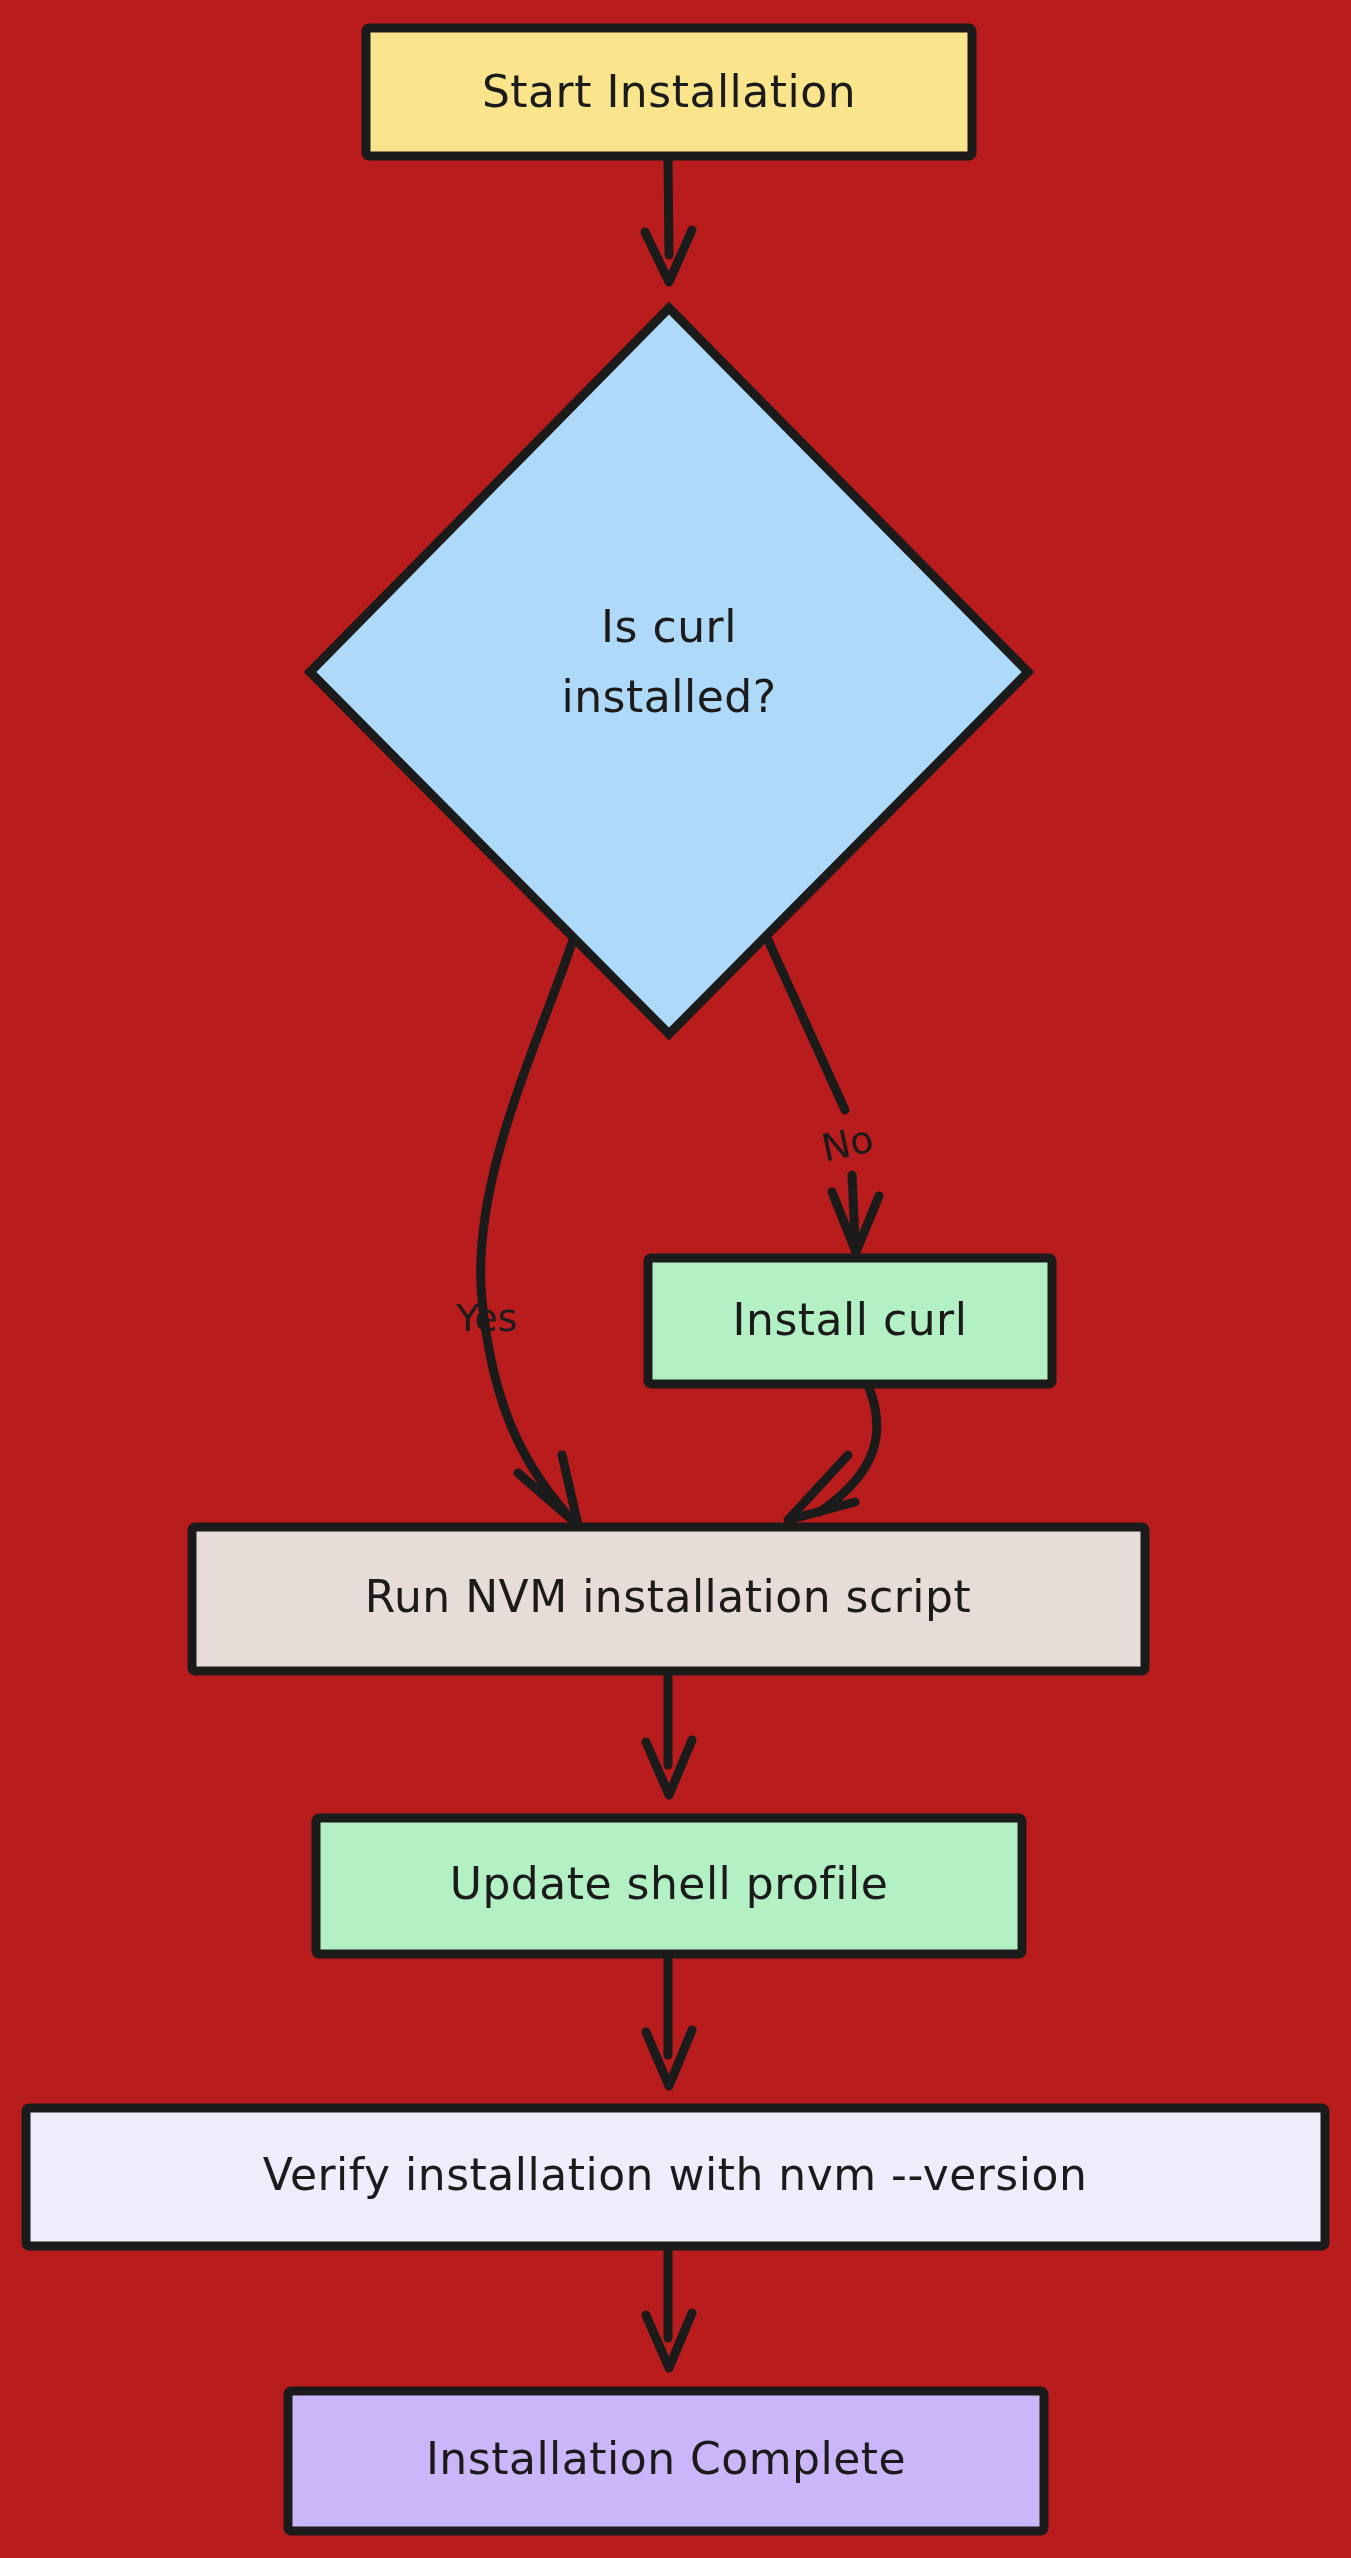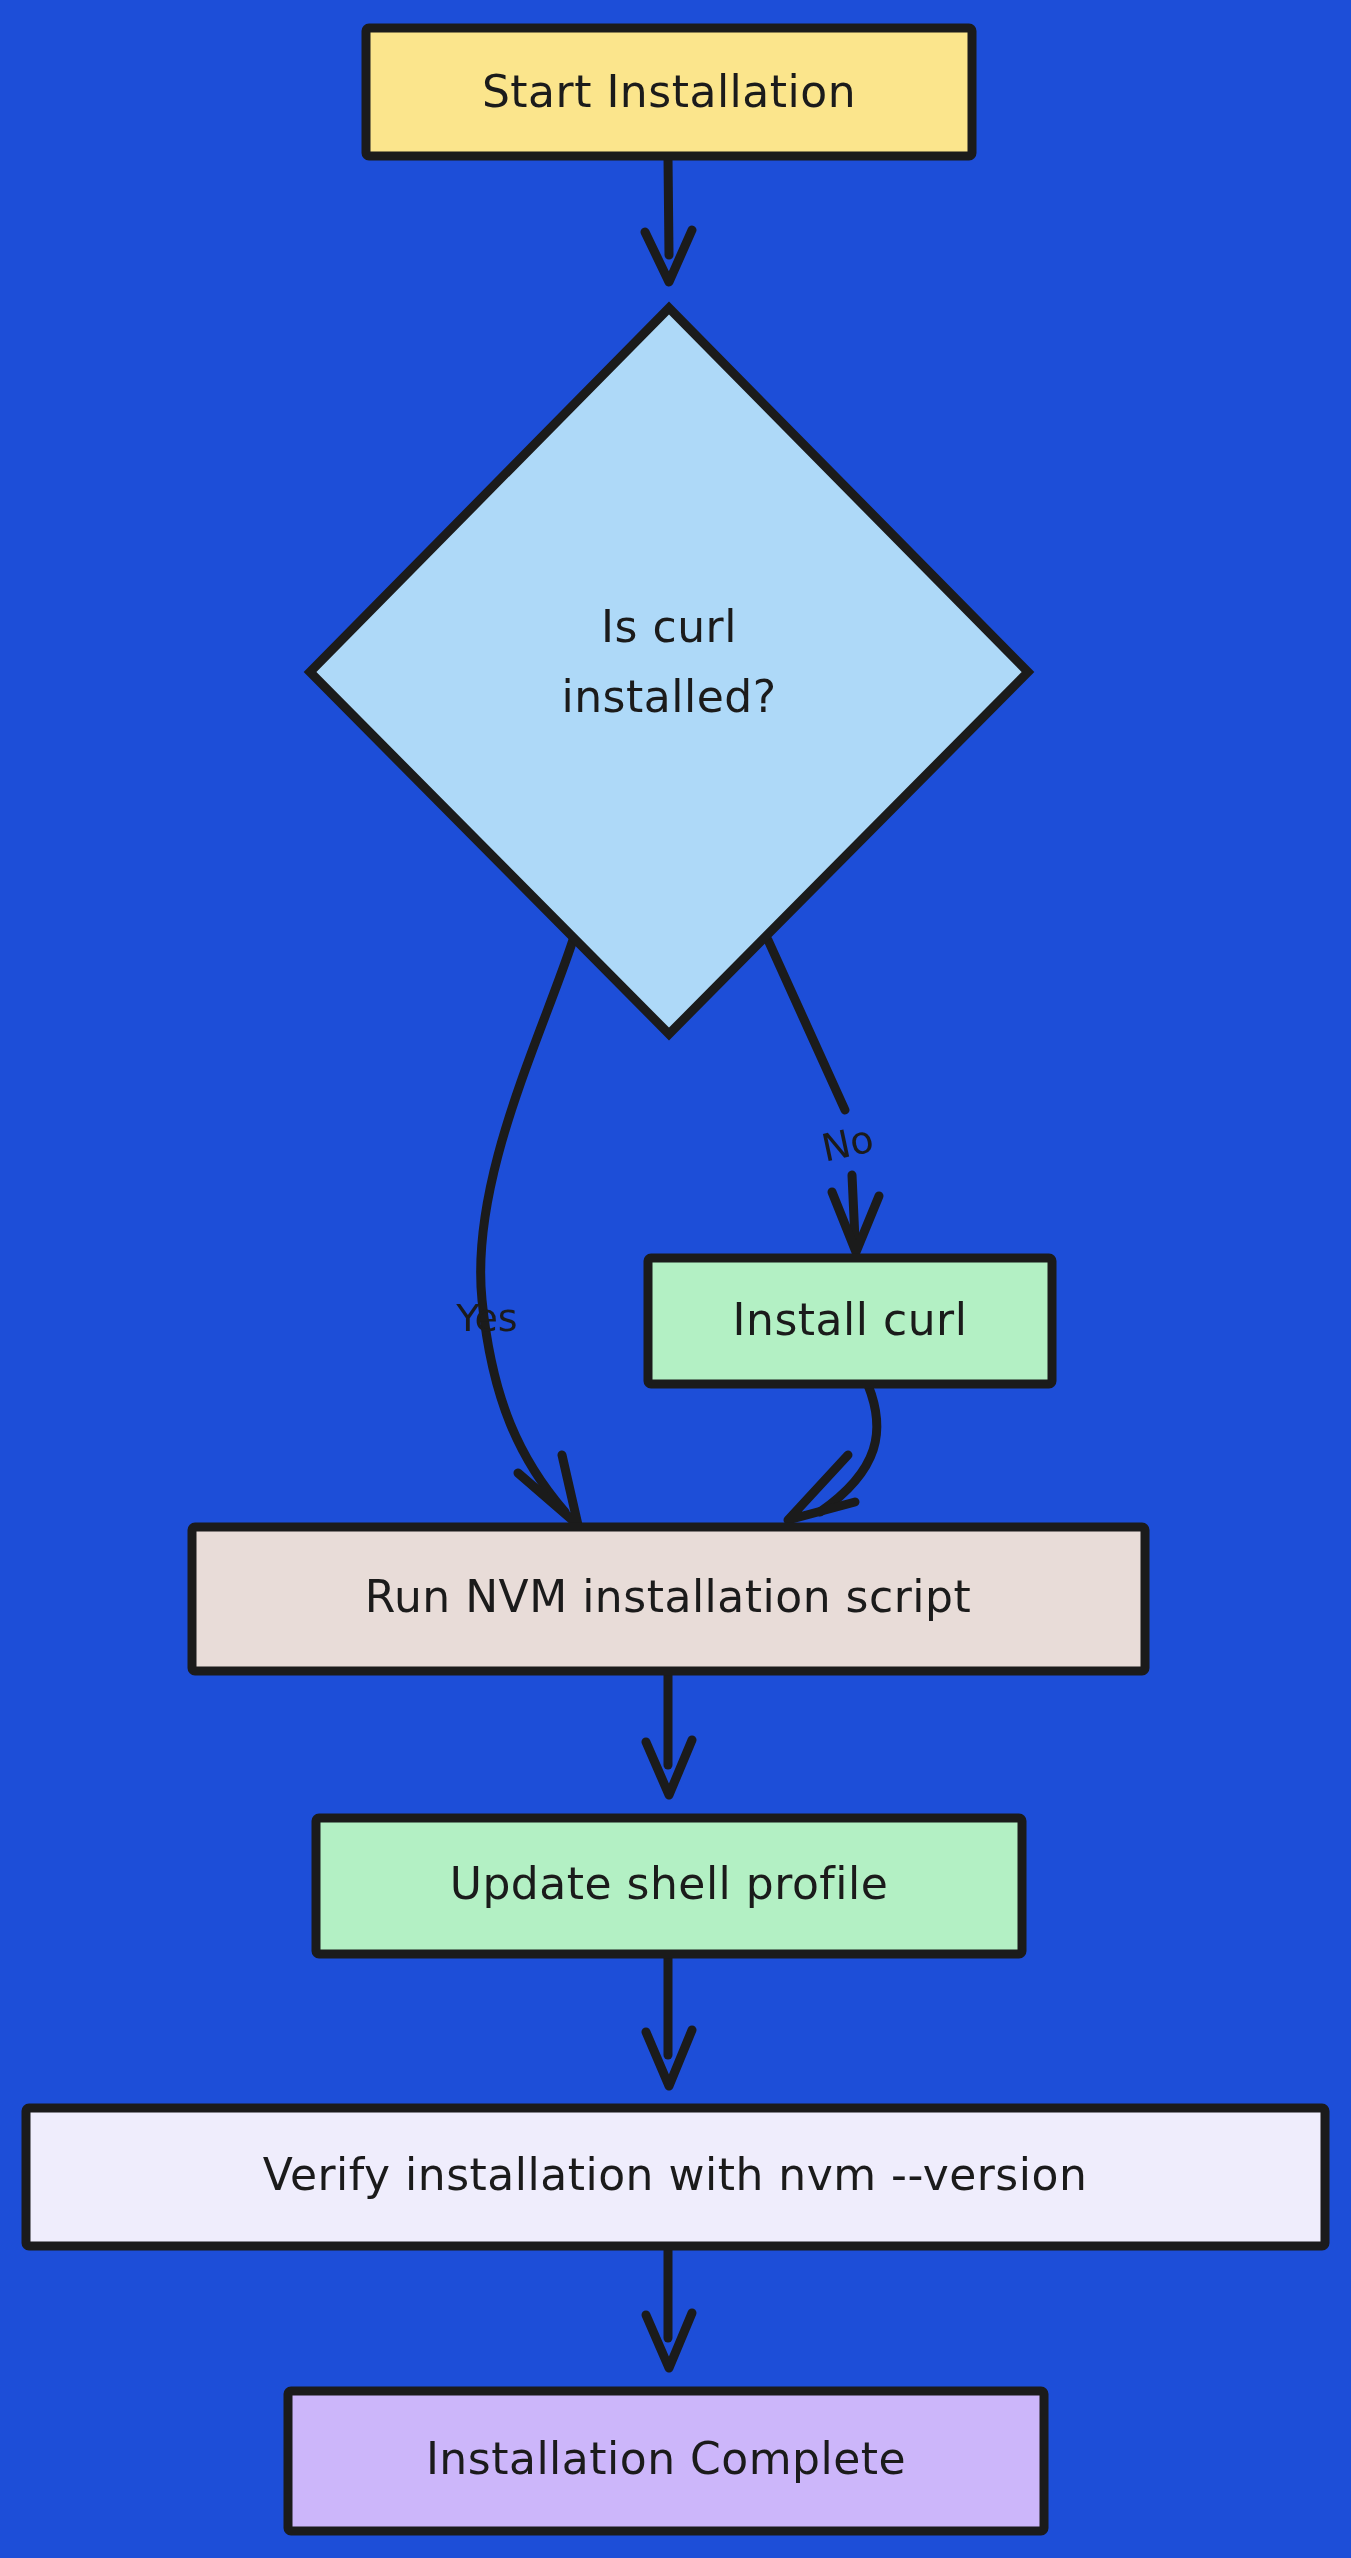--- a/index.html
+++ b/index.html
@@ -7,21 +7,21 @@
     padding: 0;
     background: #ffffff;
   }
   body {
     font-family: "DejaVu Sans", sans-serif;
   }
   #canvas {
     position: relative;
     width: 1351px;
     height: 2558px;
-    background: #1d4ed8;
+    background: #b91c1c;
     overflow: hidden;
   }
   #flow-svg {
     position: absolute;
     top: 0;
     left: 0;
     width: 1351px;
     height: 2558px;
   }
   .node-rect {

